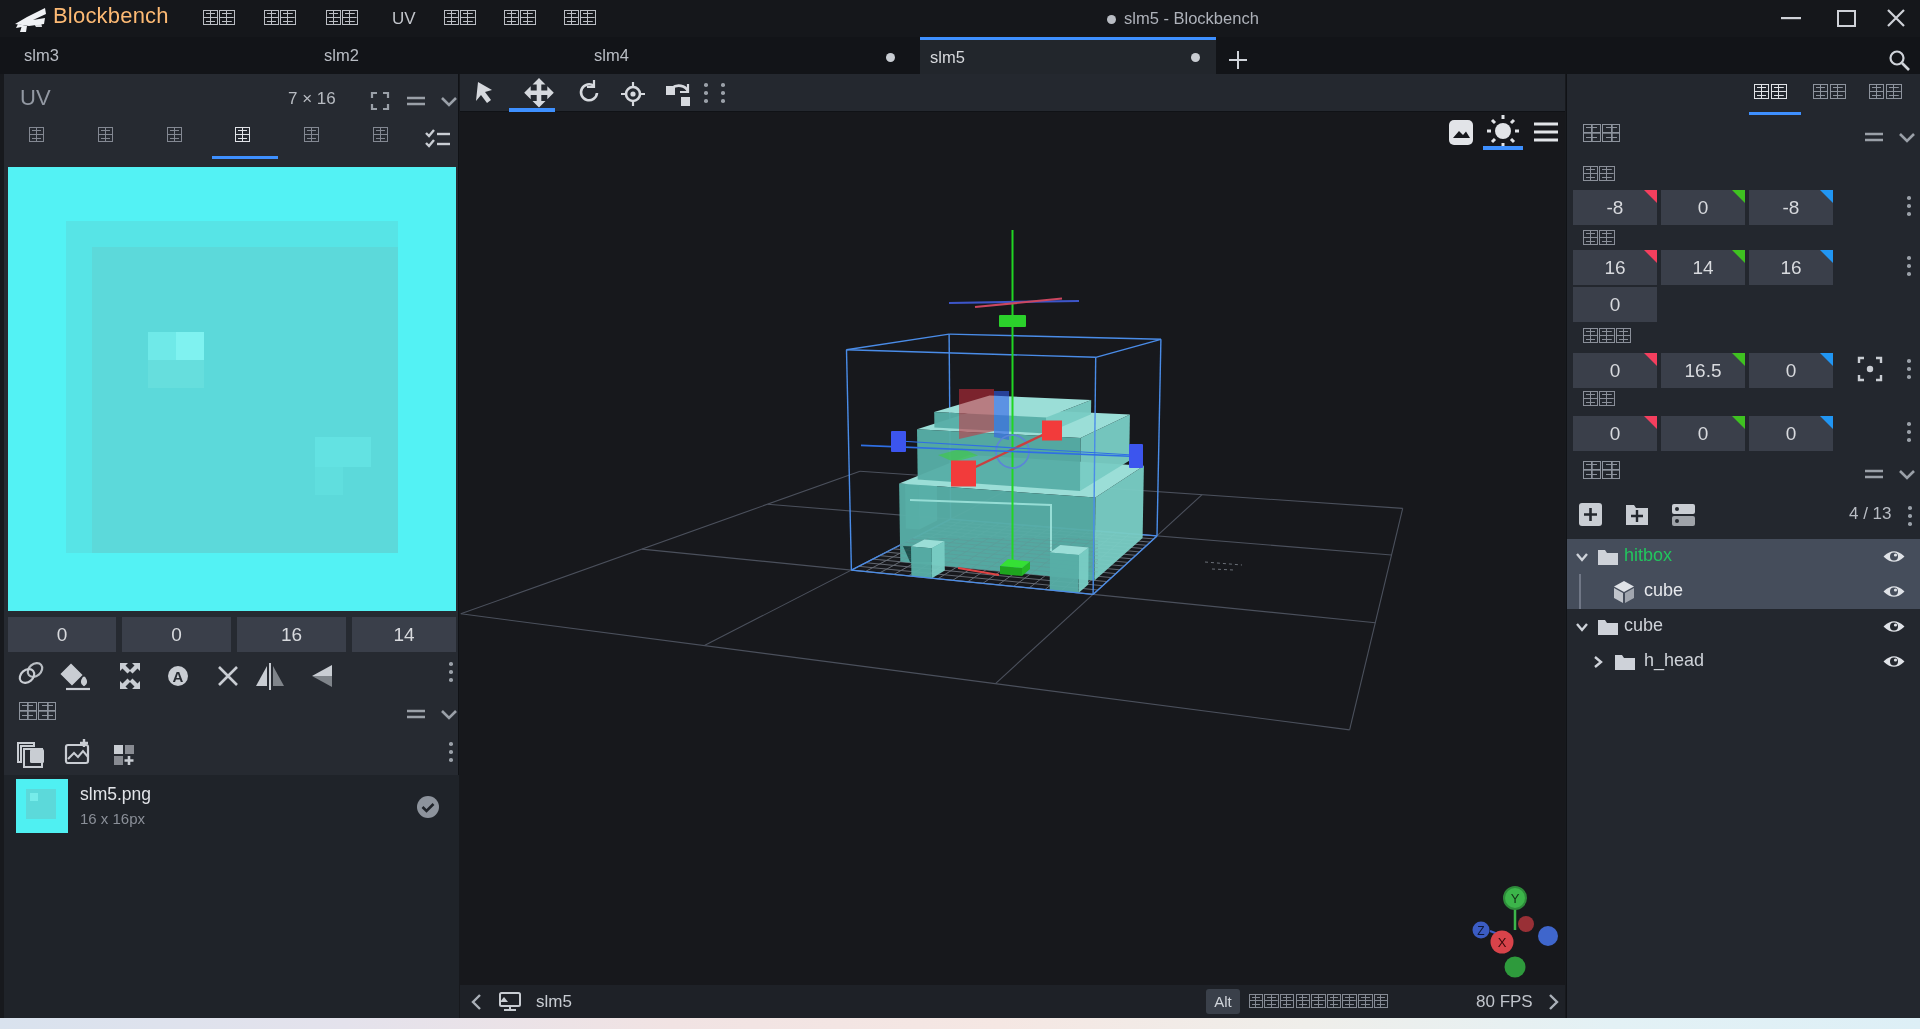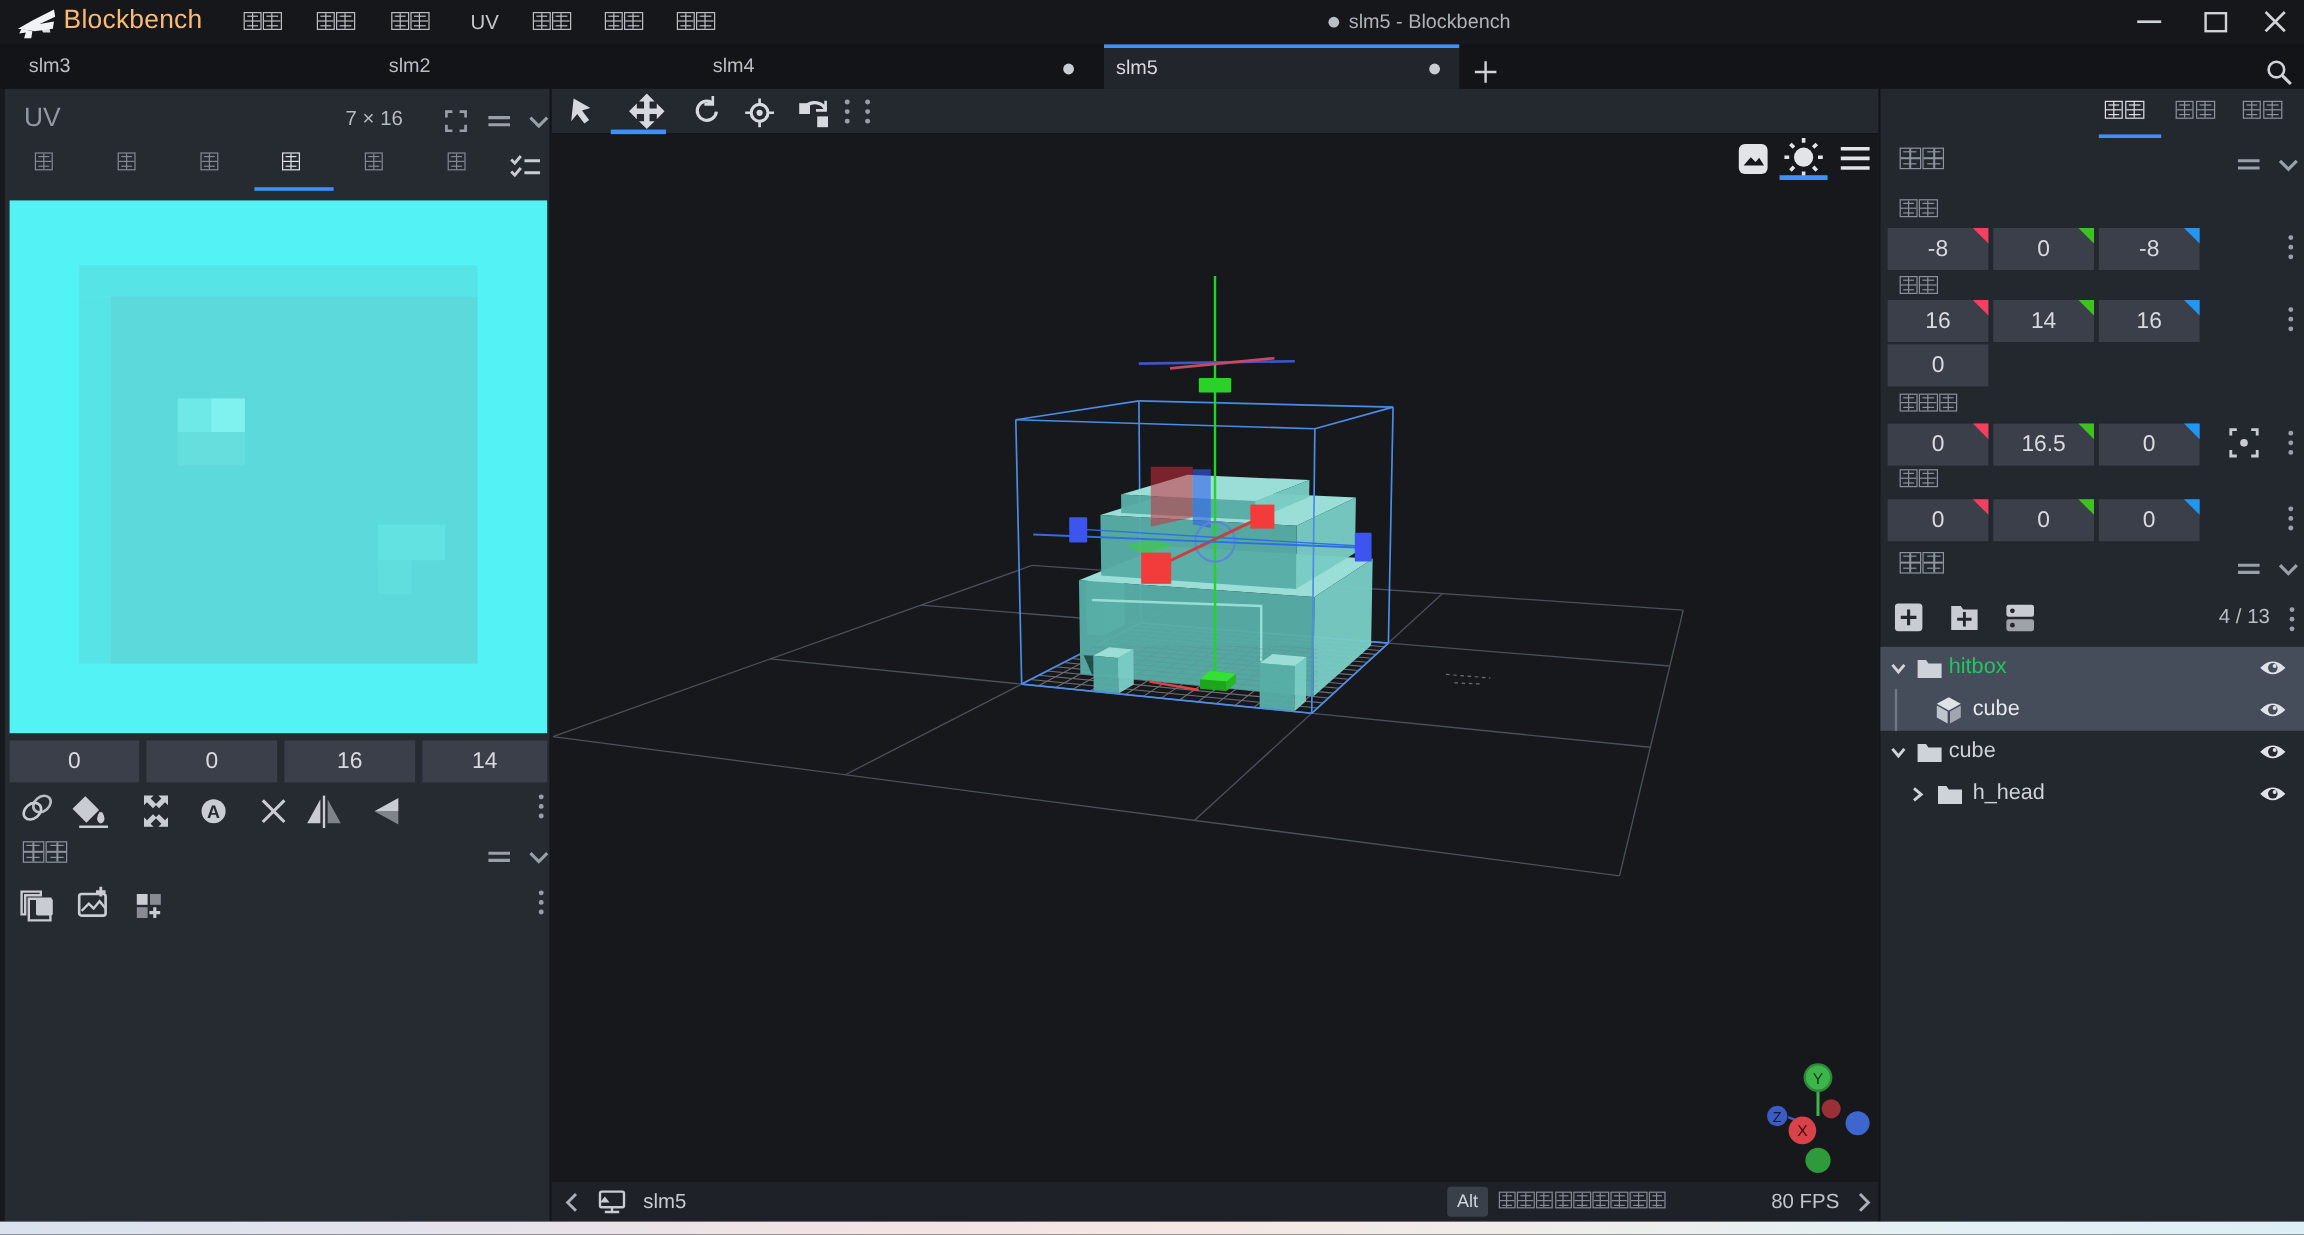--- a/index.html
+++ b/index.html
@@ -175,20 +175,32 @@
             <rect x="2" y="19" width="9" height="9" opacity="0.6"></rect>
             <path d="M17 19 v9 M12.5 23.5 h9" stroke="#c9cdd3" stroke-width="2.6" fill="none"></path>
           </g>
 </g>
       </svg>
 <span class="dots3" style="left:445px;top:668px">
         <i></i>
         <i></i>
         <i></i>
       </span>
+<div class="abs" style="left:0;top:701px;width:455px;height:243px;background:#1f2329">
+<div class="abs" style="left:12px;top:4px;width:52px;height:54px;background:#4ff0f2">
+<div class="abs" style="left:10px;top:10px;width:30px;height:30px;background:#5cd9da"></div>
+<div class="abs" style="left:14px;top:14px;width:8px;height:8px;background:#76ecea"></div>
+</div>
+<span class="abs" style="left:76px;top:9px;font-size:17.5px;color:#e2e4e8">slm5.png</span>
+<span class="abs" style="left:76px;top:35px;font-size:15px;color:#8a8f98">16 x 16px</span>
+<svg class="abs" style="left:412px;top:20px" width="24" height="24" viewBox="0 0 24 24">
+          <circle cx="12" cy="12" r="11" fill="#8d939c"></circle>
+          <path d="M6.5 12 L10.5 16 L17.5 9" stroke="#1f2329" stroke-width="2.6" fill="none"></path>
+        </svg>
+</div>
 </div>
 <div id="vptoolbar">
 <svg class="abs" style="left:8px;top:4px" width="260" height="32" viewBox="0 0 260 32">
 <g fill="#d6d9de">
 <path d="M10 4 l14 8 -7 2 6 8 -4 3 -6-8 -5 6 z"></path>
 <g transform="translate(54,-1)">
             <path d="M17 1 l6.5 6.5 h-4.2 v6 h6 v-4.2 l6.5 6.5 -6.5 6.5 v-4.2 h-6 v6 h4.2 l-6.5 6.5 -6.5-6.5 h4.2 v-6 h-6 v4.2 l-6.5-6.5 6.5-6.5 v4.2 h6 v-6 h-4.2 z"></path>
           </g>
 <g transform="translate(104,0)" fill="none" stroke="#d6d9de" stroke-width="2.6">
             <path d="M22 8 a8 8 0 1 0 3 7"></path>

